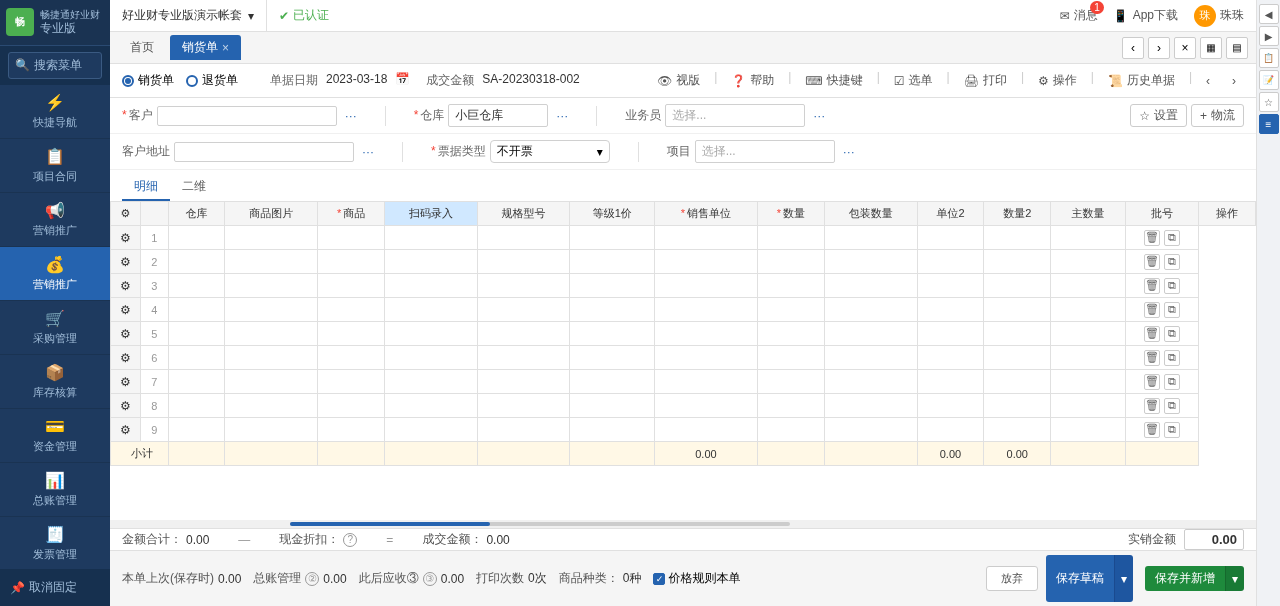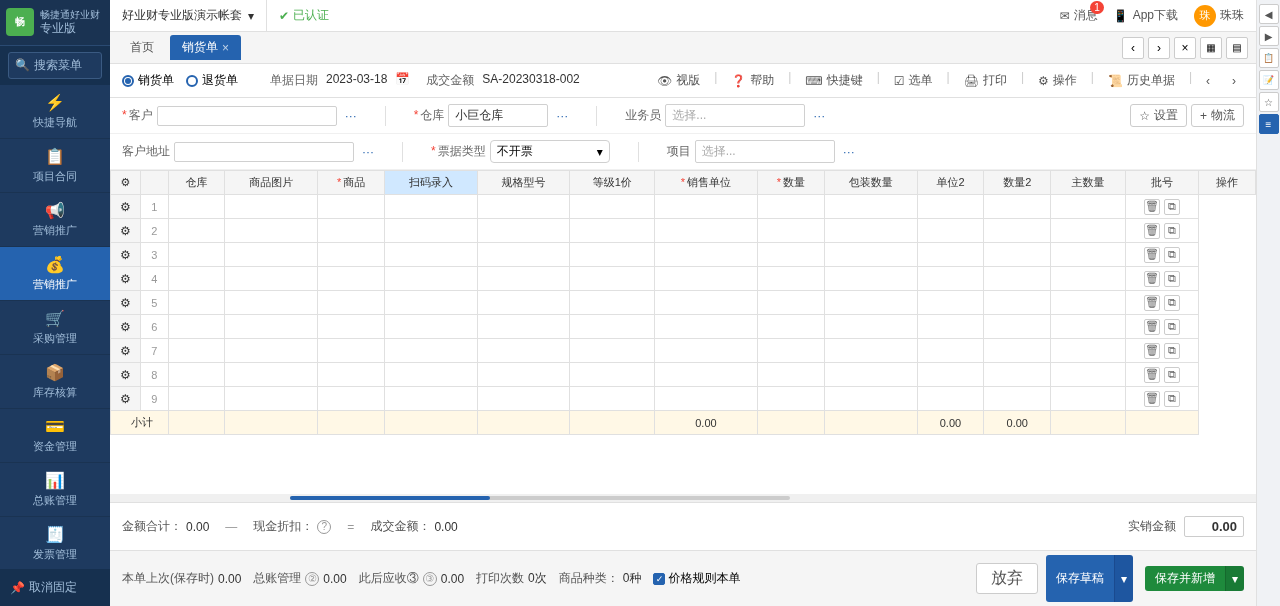--- a/index.html
+++ b/index.html
@@ -79,35 +79,35 @@
     .subtotal-row td { background: #fff8e6; font-weight: 500; color: #333; }
     .subtotal-label { text-align: left; padding-left: 20px; }
 
     .gear-col { width: 30px; background: #f5f5f5; }
     .gear-icon-cell { display: flex; justify-content: center; align-items: center; cursor: pointer; }
 
     .action-icons { display: flex; gap: 4px; justify-content: center; }
     .action-icon { width: 16px; height: 16px; border: 1px solid #ccc; border-radius: 2px; display: flex; align-items: center; justify-content: center; cursor: pointer; font-size: 11px; color: #666; background: #fff; }
 
     
-    .bottom-bar { background: #fff; border-top: 1px solid #e0e0e0; padding: 13px 12px; display: flex; align-items: center; gap: 16px; }
+    .bottom-bar { background: #fff; border-top: 1px solid #e0e0e0; padding: 0 12px; display: flex; align-items: center; gap: 29px; }
     .summary-item { display: flex; align-items: center; gap: 4px; color: #555; font-size: 12px; }
     .summary-value { color: #333; font-weight: 500; }
     .summary-dash { color: #999; }
     .equal-sign { color: #999; }
     .info-icon { width: 14px; height: 14px; border-radius: 50%; border: 1px solid #999; display: flex; align-items: center; justify-content: center; font-size: 10px; color: #999; cursor: pointer; }
 
     
     .footer-bar { background: #f5f5f5; border-top: 1px solid #e0e0e0; padding: 4px 12px; display: flex; align-items: center; gap: 12px; }
     .footer-item { display: flex; align-items: center; gap: 4px; font-size: 12px; color: #555; }
     .footer-value { font-weight: 500; color: #333; }
     .footer-right { margin-left: auto; display: flex; align-items: center; gap: 8px; }
     .amount-box { border: 1px solid #ccc; padding: 2px 6px; border-radius: 2px; min-width: 60px; text-align: right; font-weight: bold; color: #333; font-size: 13px; background: #fff; }
 
-    .btn-abandon { padding: 4px 14px; border: 1px solid #ccc; background: #fff; color: #555; border-radius: 3px; cursor: pointer; font-size: 16px; }
+    .btn-abandon { padding: 4px 14px; border: 1px solid #ccc; background: #fff; color: #555; border-radius: 3px; cursor: pointer; font-size: 11px; }
     .btn-save-draft { padding: 15px 10px; background: #2563af; color: #fff; border: none; border-radius: 3px 0 0 3px; cursor: pointer; font-size: 12px; display: flex; align-items: center; gap: 4px; }
     .btn-save-draft-arrow { padding: 4px 6px; background: #1e56a0; color: #fff; border: none; border-radius: 0 3px 3px 0; cursor: pointer; font-size: 12px; border-left: 1px solid #1a4a8f; }
     .btn-save-new { padding: 4px 10px; background: #1e8a3c; color: #fff; border: none; border-radius: 3px 0 0 3px; cursor: pointer; font-size: 12px; display: flex; align-items: center; gap: 4px; margin-left: 4px; }
     .btn-save-new-arrow { padding: 4px 6px; background: #197a35; color: #fff; border: none; border-radius: 0 3px 3px 0; cursor: pointer; font-size: 12px; border-left: 1px solid #15692d; }
     .btn-group { display: flex; }
 
     .scrollbar-area { height: 8px; background: #f0f0f0; position: relative; }
     .scrollbar-track { position: absolute; top: 2px; left: 180px; width: 500px; height: 4px; background: #ccc; border-radius: 2px; cursor: pointer; }
     .scrollbar-thumb { position: absolute; left: 0; top: 0; width: 200px; height: 4px; background: #2563af; border-radius: 2px; }
 
@@ -338,20 +338,24 @@
       </div>
       <div class="field-divider"></div>
       <div class="field-group">
         <span class="field-label">项目</span>
         <div class="field-input placeholder" style="min-width:140px;"><span style="color:#aaa;">选择...</span></div>
         <span class="field-dots">···</span>
       </div>
     </div>
 
 
+    <div class="table-tabs">
+      <div class="table-tab active">明细</div>
+      <div class="table-tab">二维</div>
+    </div>
 
     <div class="table-wrap">
       <table>
         <thead>
           <tr>
             <th class="gear-col">⚙</th>
             <th></th>
             <th>仓库</th>
             <th>商品图片</th>
             <th class="required">商品</th>

